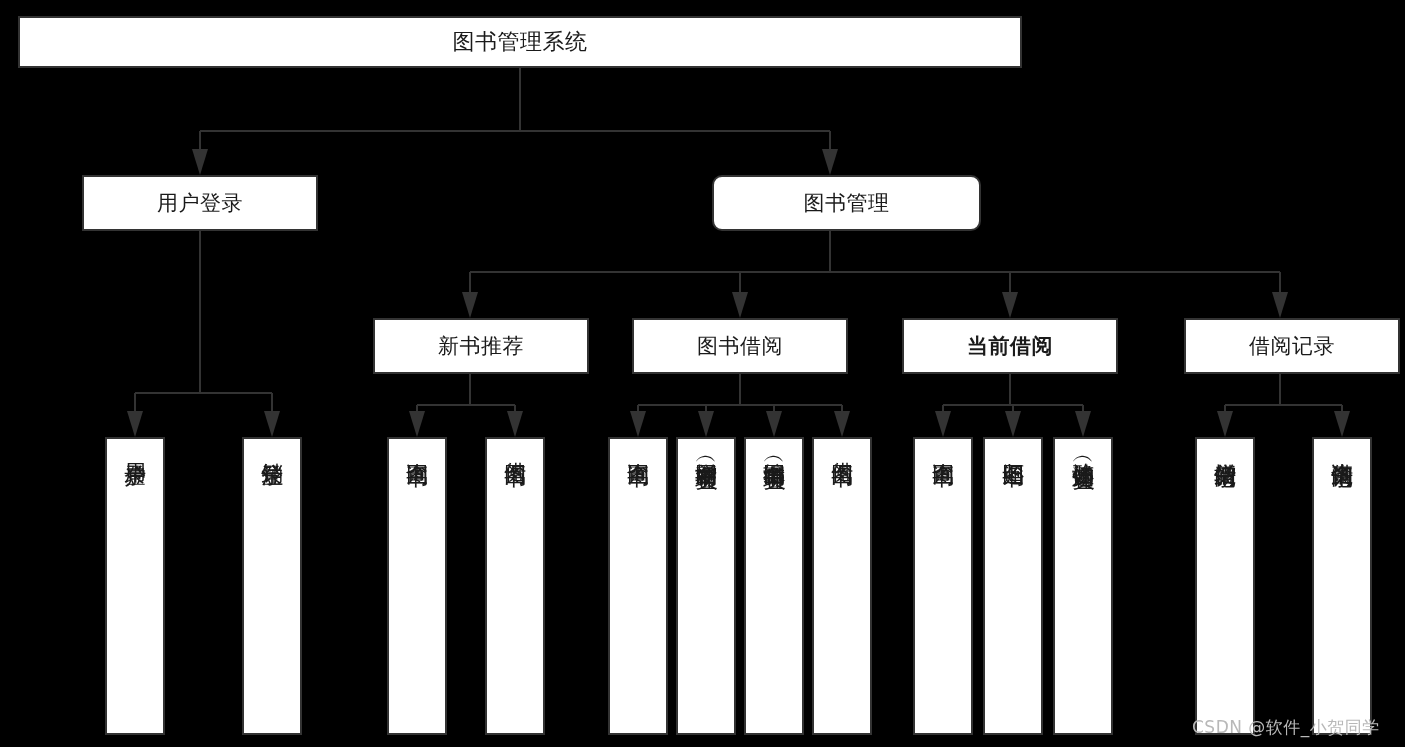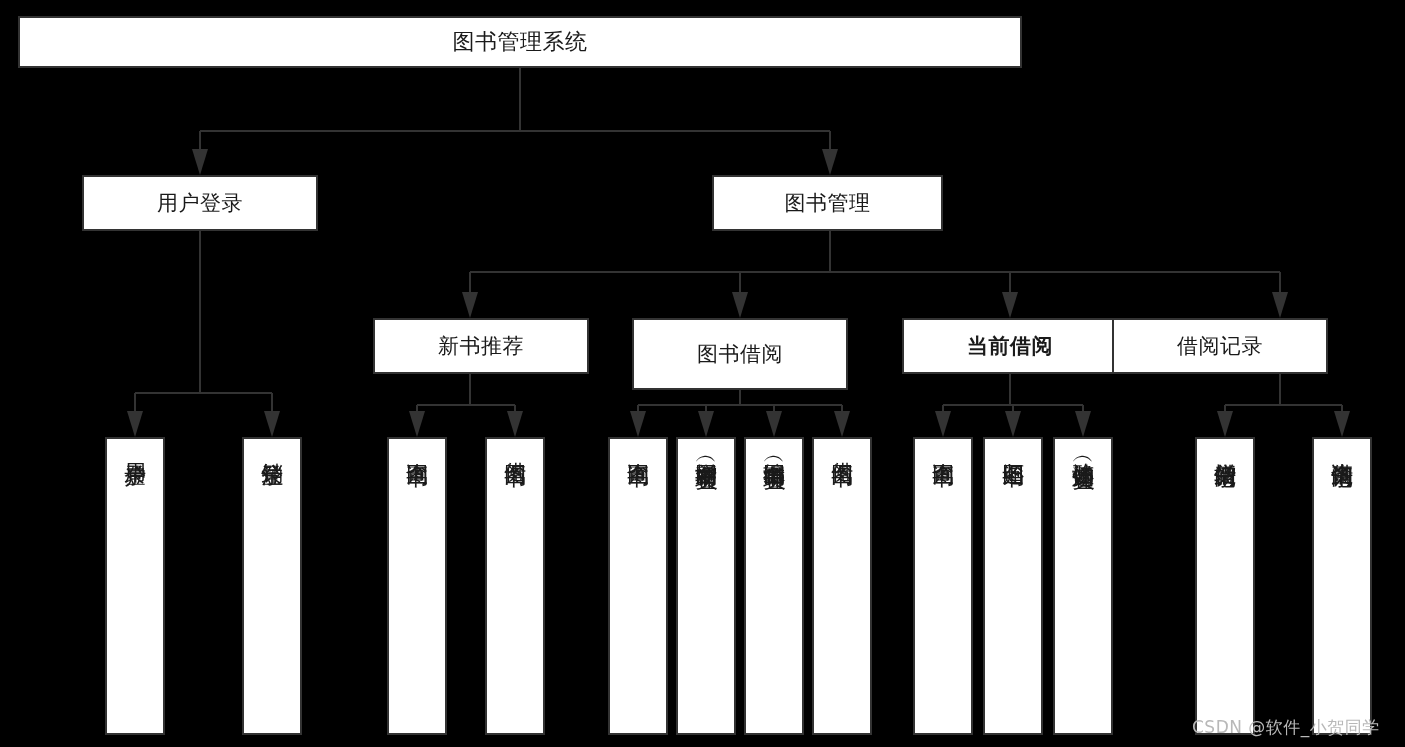--- a/index.html
+++ b/index.html
@@ -127,33 +127,33 @@
       <line x1="1342" y1="405" x2="1342" y2="411" stroke="#333333" stroke-width="2.5" shape-rendering="crispEdges"></line>
       <polygon points="1334,411 1350,411 1342,437" fill="#333333"></polygon>
     </svg>
   <div id="nodes-layer">
       <div class="node horiz root" style="left: 18px; top: 16px; width: 1004px; height: 52px; border-color: rgb(51, 51, 51); background: rgb(255, 255, 255); color: rgb(26, 26, 26);">
         <span class="label">图书管理系统</span>
       </div>
       <div class="node horiz" style="left: 82px; top: 175px; width: 236px; height: 56px; border-color: rgb(51, 51, 51); background: rgb(255, 255, 255); color: rgb(26, 26, 26);">
         <span class="label">用户登录</span>
       </div>
-      <div class="node horiz" style="left: 712px; top: 175px; width: 231px; height: 56px; border-color: rgb(51, 51, 51); background: rgb(255, 255, 255); color: rgb(26, 26, 26);">
+      <div class="node horiz" style="left: 712px; top: 175px; width: 269px; height: 56px; border-color: rgb(51, 51, 51); background: rgb(255, 255, 255); color: rgb(26, 26, 26); border-radius: 10px;">
         <span class="label">图书管理</span>
       </div>
       <div class="node horiz" style="left: 362px; top: 318px; width: 216px; height: 56px; border-color: rgb(51, 51, 51); background: rgb(255, 255, 255); color: rgb(26, 26, 26); margin-left: 11px;">
         <span class="label">新书推荐</span>
       </div>
-      <div class="node horiz" style="left: 632px; top: 318px; width: 216px; height: 72px; border-color: rgb(51, 51, 51); background: rgb(255, 255, 255); color: rgb(26, 26, 26);">
+      <div class="node horiz" style="left: 632px; top: 318px; width: 216px; height: 56px; border-color: rgb(51, 51, 51); background: rgb(255, 255, 255); color: rgb(26, 26, 26);">
         <span class="label">图书借阅</span>
       </div>
       <div class="node horiz" style="left: 902px; top: 318px; width: 216px; height: 56px; border-color: rgb(51, 51, 51); background: rgb(255, 255, 255); color: rgb(26, 26, 26); font-weight: bold;">
         <span class="label">当前借阅</span>
       </div>
-      <div class="node horiz" style="left: 1112px; top: 318px; width: 216px; height: 56px; border-color: rgb(51, 51, 51); background: rgb(255, 255, 255); color: rgb(26, 26, 26);">
+      <div class="node horiz" style="left: 1184px; top: 318px; width: 216px; height: 56px; border-color: rgb(51, 51, 51); background: rgb(255, 255, 255); color: rgb(26, 26, 26);">
         <span class="label">借阅记录</span>
       </div>
       <div class="node vert" style="left: 105px; top: 437px; width: 60px; height: 298px; border-color: rgb(51, 51, 51); background: rgb(255, 255, 255); color: rgb(26, 26, 26);">
         <span class="label">用户登录</span>
       </div>
       <div class="node vert" style="left: 242px; top: 437px; width: 60px; height: 298px; border-color: rgb(51, 51, 51); background: rgb(255, 255, 255); color: rgb(26, 26, 26);">
         <span class="label">注销登录</span>
       </div>
       <div class="node vert" style="left: 387px; top: 437px; width: 60px; height: 298px; border-color: rgb(51, 51, 51); background: rgb(255, 255, 255); color: rgb(26, 26, 26);">
         <span class="label">查询图书</span>

